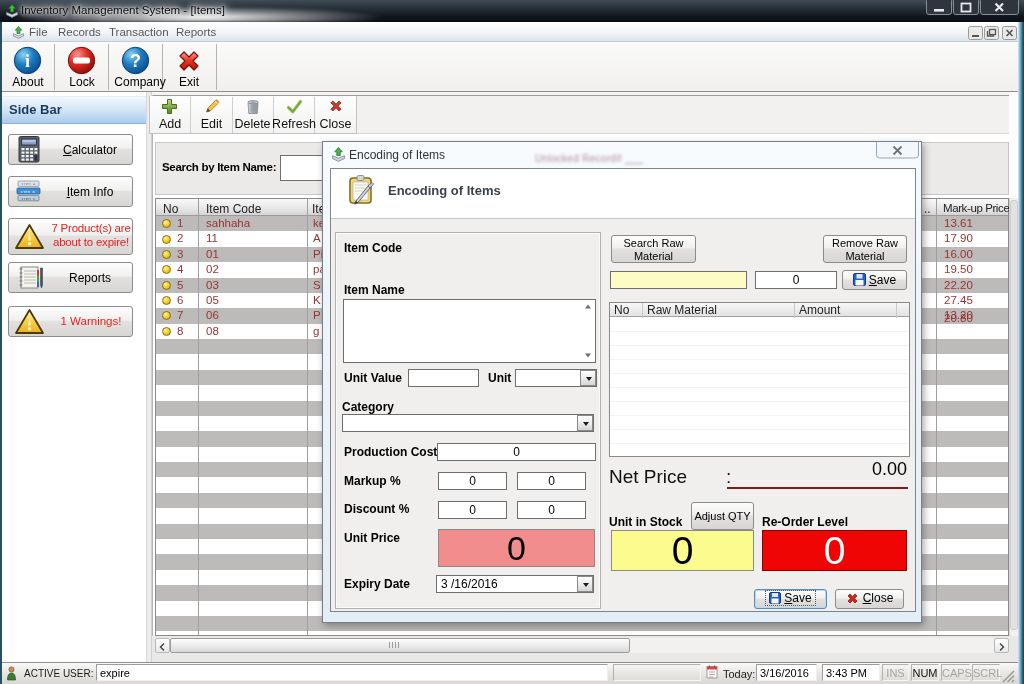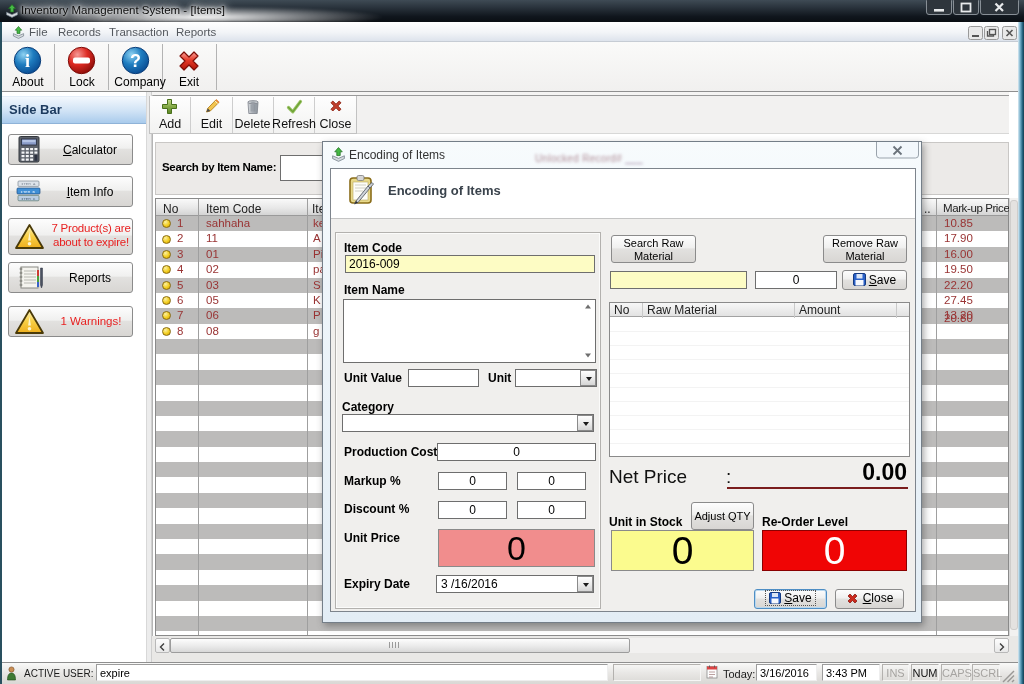--- a/index.html
+++ b/index.html
@@ -249,21 +249,21 @@
 <div class="a" style="left:780px;top:0;width:1px;height:436px;background:#9f9f9f;"></div>
 <div class="a" style="left:7px;top:2.5px;font-size:12px;color:#222;">No</div>
 <div class="a" style="left:50px;top:2.5px;font-size:12px;color:#222;">Item Code</div>
 <div class="a" style="left:156px;top:2.5px;font-size:12px;color:#222;">Item Name</div>
 <div class="a" style="left:768px;top:2.5px;font-size:12px;color:#222;">..</div>
 <div class="a" style="left:787px;top:3px;font-size:11.5px;color:#222;white-space:nowrap;letter-spacing:-0.4px;">Mark-up Price</div>
 <div class="a" style="left:6px;top:20.20px;width:9px;height:9px;border-radius:50%;background:radial-gradient(circle at 35% 30%,#fcf0a0,#f2cd1e 55%,#cf9e08 95%);border:1px solid #8a6c10;"></div>
 <div class="a" style="left:21px;top:17.00px;height:15.38px;line-height:15.38px;font-size:11.5px;color:#993333;">1</div>
 <div class="a" style="left:50px;top:17.00px;height:15.38px;line-height:15.38px;font-size:11.5px;color:#993333;">sahhaha</div>
 <div class="a" style="left:157px;top:17.00px;height:15.38px;line-height:15.38px;font-size:11.5px;color:#993333;">ke</div>
-<div class="a" style="left:788px;top:17.00px;width:60px;text-align:left;height:15.38px;line-height:15.38px;font-size:11.5px;color:#993333;">10.85</div>
+<div class="a" style="left:788px;top:17.00px;width:60px;text-align:left;height:15.38px;line-height:15.38px;font-size:11.5px;color:#993333;">13.61</div>
 <div class="a" style="left:6px;top:35.58px;width:9px;height:9px;border-radius:50%;background:radial-gradient(circle at 35% 30%,#fcf0a0,#f2cd1e 55%,#cf9e08 95%);border:1px solid #8a6c10;"></div>
 <div class="a" style="left:21px;top:32.38px;height:15.38px;line-height:15.38px;font-size:11.5px;color:#993333;">2</div>
 <div class="a" style="left:50px;top:32.38px;height:15.38px;line-height:15.38px;font-size:11.5px;color:#993333;">11</div>
 <div class="a" style="left:157px;top:32.38px;height:15.38px;line-height:15.38px;font-size:11.5px;color:#993333;">A</div>
 <div class="a" style="left:788px;top:32.38px;width:60px;text-align:left;height:15.38px;line-height:15.38px;font-size:11.5px;color:#993333;">17.90</div>
 <div class="a" style="left:6px;top:50.96px;width:9px;height:9px;border-radius:50%;background:radial-gradient(circle at 35% 30%,#fcf0a0,#f2cd1e 55%,#cf9e08 95%);border:1px solid #8a6c10;"></div>
 <div class="a" style="left:21px;top:47.76px;height:15.38px;line-height:15.38px;font-size:11.5px;color:#993333;">3</div>
 <div class="a" style="left:50px;top:47.76px;height:15.38px;line-height:15.38px;font-size:11.5px;color:#993333;">01</div>
 <div class="a" style="left:157px;top:47.76px;height:15.38px;line-height:15.38px;font-size:11.5px;color:#993333;">Pi</div>
 <div class="a" style="left:788px;top:47.76px;width:60px;text-align:left;height:15.38px;line-height:15.38px;font-size:11.5px;color:#993333;">16.00</div>
@@ -359,21 +359,20 @@
             <rect x="10" y="1.5" width="7" height="5" rx="1.5" fill="#d6d6d6" stroke="#7c7c7c" stroke-width="0.8"></rect>
             <path d="M9 27 L21 12 L25 8.5 L26.5 10 L23 14 L11 28.5 L7.5 30 Z" fill="#cfd4da" stroke="#5a6068" stroke-width="0.9"></path>
             <path d="M9 27 L11 28.5 L7.5 30 Z" fill="#2a2a2a"></path>
             <path d="M21 12 L23 14" stroke="#5a6068" stroke-width="0.9"></path>
           </svg></div>
   <div class="a" style="left:57px;top:14px;font-size:13px;font-weight:bold;color:#3a434c;">Encoding of Items</div>
 </div>
 
 <div class="a" style="left:12px;top:90px;width:266px;height:377px;border:1px solid #b3b1ae;box-shadow:inset 0 0 0 1px #fbfbfa;"></div>
 <div class="lbl" style="left:21px;top:99px;">Item Code</div>
-<div class="tb" style="left:22px;top:113px;width:250px;height:18px;background:#fdfcc4;line-height:16px;padding-left:3px;">2016-009</div>
 <div class="lbl" style="left:21px;top:141px;">Item Name</div>
 <div class="tb" style="left:20px;top:157px;width:253px;height:64px;"></div>
 <div class="a" style="left:260px;top:161px;"><svg width="10" height="56">
           <path d="M5 1.5 L2 5.5 H8 Z" fill="#6e6e6e"></path>
           <path d="M5 54.5 L2 50.5 H8 Z" fill="#6e6e6e"></path>
         </svg></div>
 <div class="lbl" style="left:21px;top:229px;">Unit Value</div>
 <div class="tb" style="left:85px;top:227px;width:71px;height:18px;"></div>
 <div class="lbl" style="left:165px;top:229px;">Unit</div>
 <div class="tb" style="left:192px;top:227px;width:82px;height:18px;"></div>
@@ -409,21 +408,21 @@
   <div class="a" style="left:32px;top:0;width:1px;height:153px;background:#c9c9c9;"></div>
   <div class="a" style="left:184px;top:0;width:1px;height:153px;background:#c9c9c9;"></div>
   <div class="a" style="left:286px;top:0;width:1px;height:153px;background:#c9c9c9;"></div>
   <div class="a" style="left:4px;top:0;font-size:12px;color:#222;">No</div>
   <div class="a" style="left:37px;top:0;font-size:12px;color:#222;">Raw Material</div>
   <div class="a" style="left:189px;top:0;font-size:12px;color:#222;">Amount</div>
   <div class="a" style="left:0;top:15px;width:299px;height:138px;background:repeating-linear-gradient(180deg,#fff 0 13px,#f3f3f3 13px 14px);"></div>
 </div>
 <div class="a" style="left:286px;top:324px;font-size:19px;color:#111;">Net Price</div>
 <div class="a" style="left:403px;top:324px;font-size:19px;color:#111;">:</div>
-<div class="a" style="left:454px;top:317px;width:130px;text-align:right;font-size:23px;font-weight:bold;color:#000;">0.00</div>
+<div class="a" style="left:454px;top:317px;width:130px;text-align:right;font-size:18px;font-weight:normal;color:#000;">0.00</div>
 <div class="a" style="left:404px;top:345px;width:181px;height:2px;background:#7a1d1d;"></div>
 <div class="btn3d" style="left:368px;top:360px;width:63px;height:28px;font-size:11px;line-height:26px;white-space:nowrap;">Adjust QTY</div>
 <div class="lbl" style="left:286px;top:373px;">Unit in Stock</div>
 <div class="a" style="left:288px;top:388px;width:143px;height:41px;background:#fbfb8e;border:1px solid #8a8a8a;text-align:center;line-height:39px;font-size:39px;color:#000;">0</div>
 <div class="lbl" style="left:439px;top:373px;">Re-Order Level</div>
 <div class="a" style="left:439px;top:388px;width:145px;height:41px;background:#f00505;border:1px solid #8a0000;text-align:center;line-height:39px;font-size:39px;color:#fff;">0</div>
 <div class="btn3d" style="left:431px;top:447px;width:73px;height:20px;font-size:12px;line-height:17px;border:1px solid #4e8ec4;box-shadow:0 0 0 1px #b9d7ee inset;"><span style="outline:1px dotted #555;padding:0 3px;"><svg width="12" height="12" style="vertical-align:-2px;margin-right:3px;">
             <rect x="0.5" y="0.5" width="11" height="11" rx="1.5" fill="#2a61c8" stroke="#153a80"></rect>
             <rect x="3" y="1" width="6" height="4" fill="#dce6f5"></rect>
             <rect x="2.5" y="6.5" width="7" height="5" fill="#f5f8fd"></rect>

